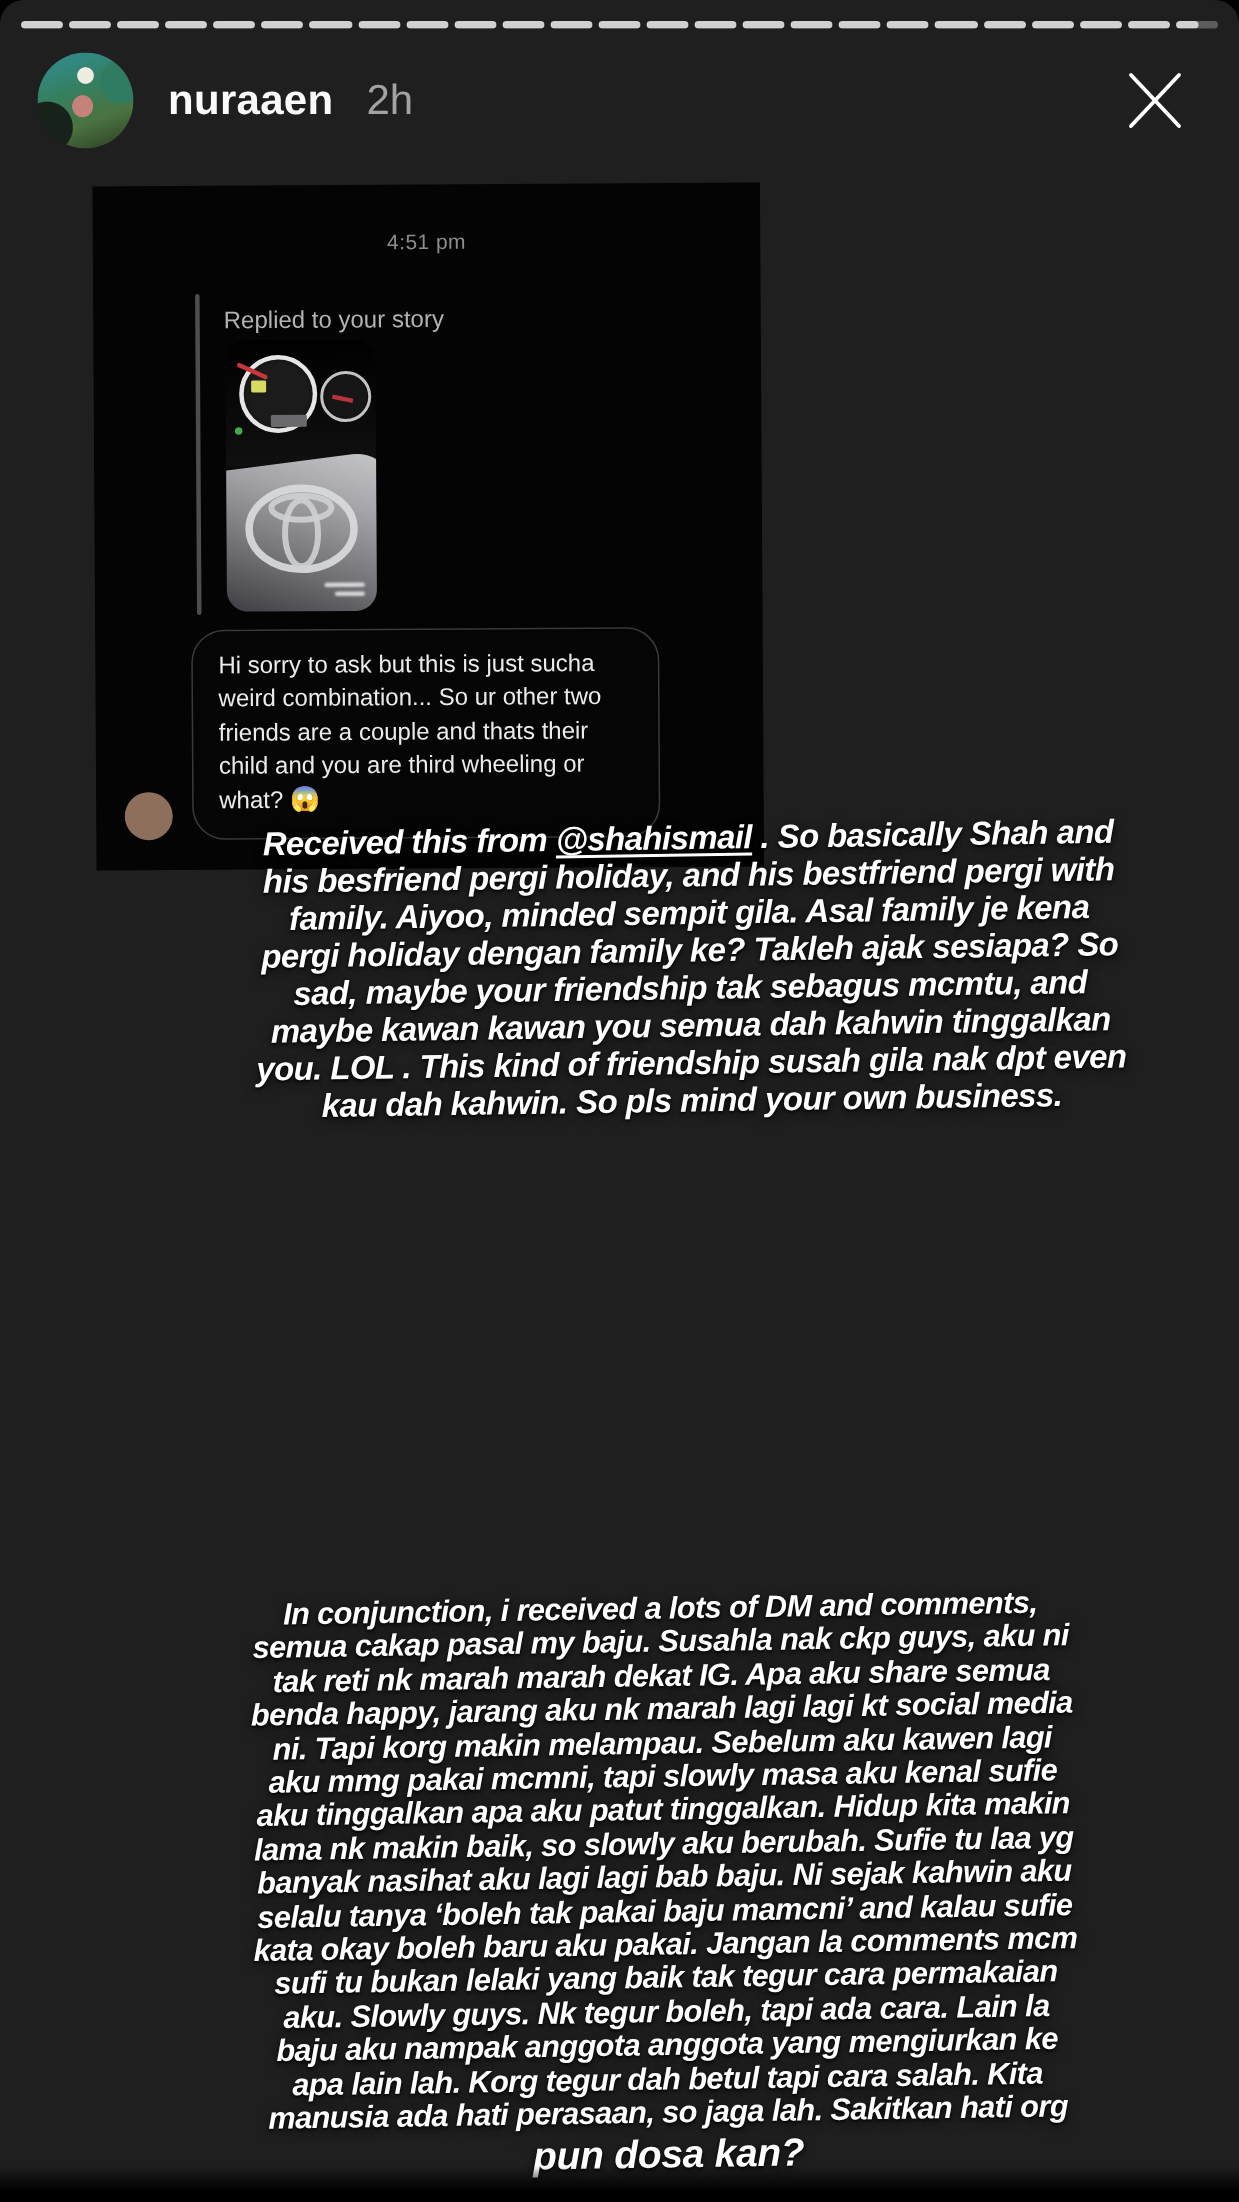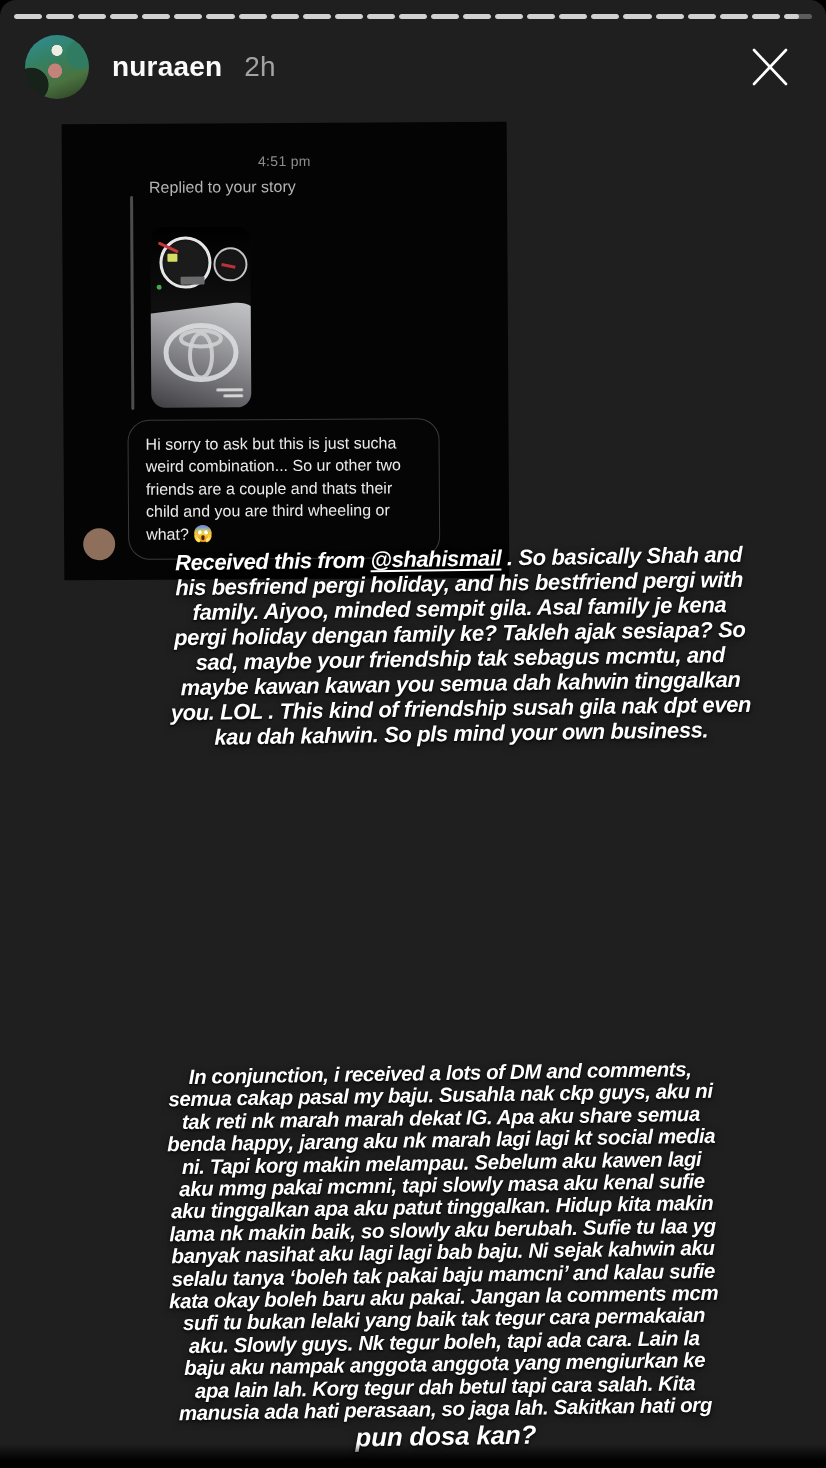--- a/index.html
+++ b/index.html
@@ -22,21 +22,21 @@
       linear-gradient(160deg, #2f8d98 0%, #358061 38%, #4a7340 68%, #2a3b22 100%);
   }
   .uname{margin-left:23px;font-size:28px;font-weight:bold;color:#fafafa;letter-spacing:.2px;}
   .tago{margin-left:22px;font-size:28px;color:#a3a3a3;}
   .close-btn{margin-left:auto;width:44px;height:46px;display:flex;align-items:center;justify-content:center;cursor:pointer;}
 
   
   .dm{position:absolute;left:63px;top:123px;width:445px;height:456px;background:#040404;transform:rotate(-0.35deg);}
   .dm-time{position:absolute;top:30px;left:0;width:100%;text-align:center;font-size:14px;color:#8d8d8d;letter-spacing:.3px;}
   .rline{position:absolute;left:68px;top:72px;width:3px;height:214px;background:#4d4d4d;border-radius:2px;}
-  .rlabel{position:absolute;left:87px;top:55px;font-size:16px;color:#b3b3b3;}
+  .rlabel{position:absolute;left:87px;top:82px;font-size:16px;color:#b3b3b3;}
   .thumb{position:absolute;left:88px;top:103px;width:100px;height:181px;border-radius:14px;background:#0a0a0a;overflow:hidden;}
   .dash{position:absolute;top:0;left:0;width:100%;height:84px;background:linear-gradient(180deg,#000 0%,#101010 100%);}
   .gauge1{position:absolute;left:9px;top:10px;width:52px;height:52px;border-radius:50%;border:3px solid #e6e6e6;
     background:radial-gradient(circle at 50% 50%, #1b1b1b 0 60%, #060606 100%);box-sizing:border-box;}
   .needle1{position:absolute;left:24px;top:23px;width:22px;height:3px;background:#c6363b;border-radius:2px;transform:rotate(-155deg);transform-origin:2px 50%;}
   .odo{position:absolute;left:17px;top:27px;width:10px;height:8px;background:#d5dc63;border-radius:1px;}
   .gauge2{position:absolute;left:63px;top:21px;width:34px;height:34px;border-radius:50%;border:2px solid #c3c3c3;
     background:radial-gradient(circle at 50% 50%, #161616 0 60%, #050505 100%);box-sizing:border-box;}
   .needle2{position:absolute;left:6px;top:15px;width:14px;height:2.5px;background:#b8343a;transform:rotate(12deg);}
   .gdot{position:absolute;left:6px;top:58px;width:5px;height:5px;border-radius:50%;background:#43a94c;}

